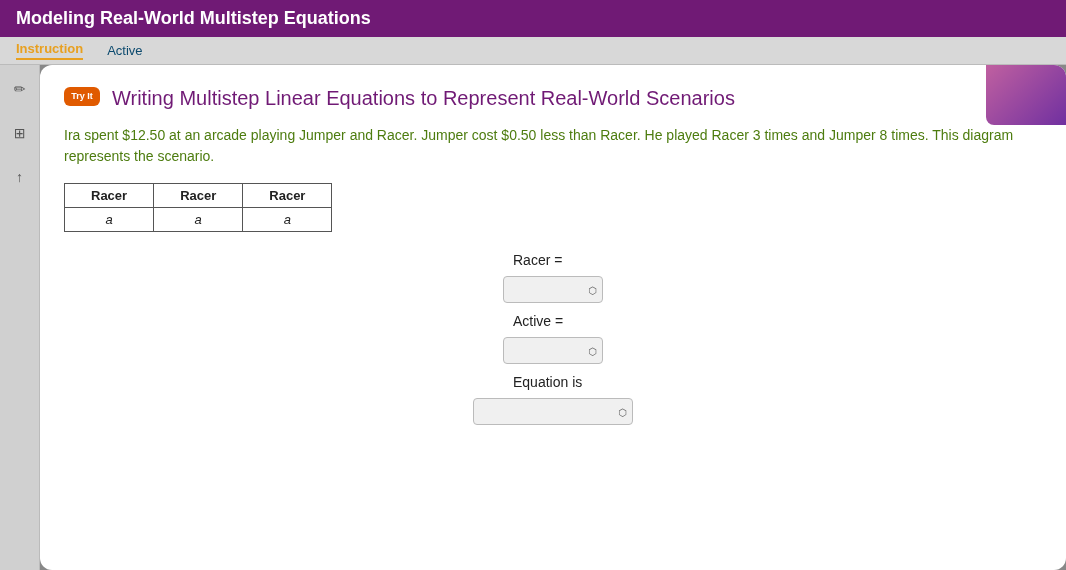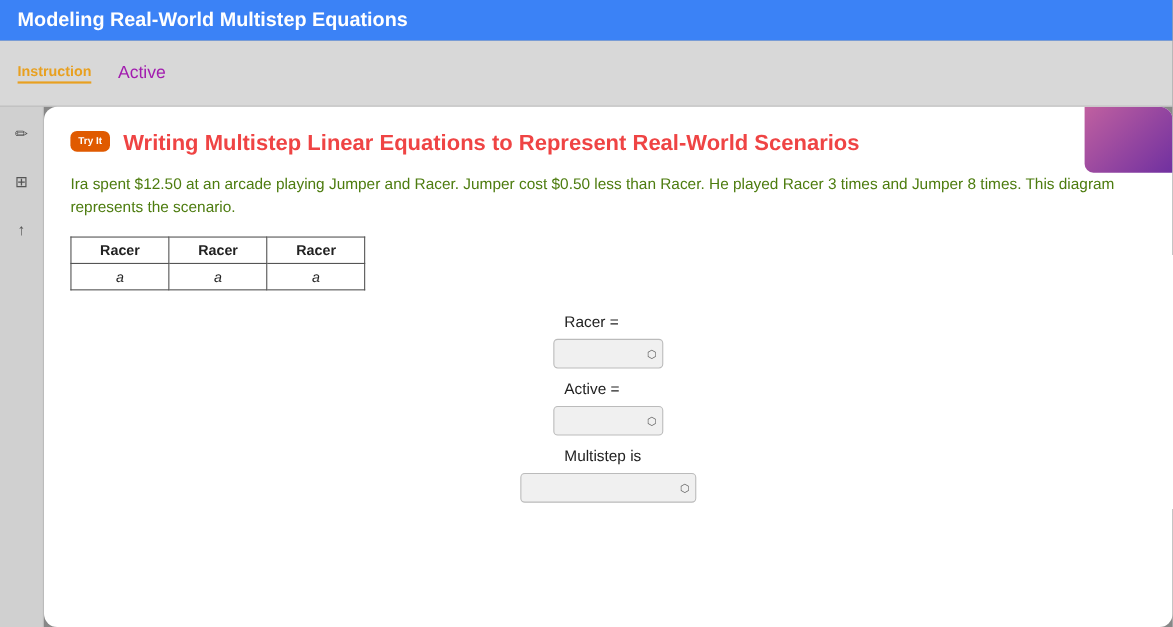--- a/index.html
+++ b/index.html
@@ -18,43 +18,43 @@
       width: 1066px;
       height: 570px;
       background: #888;
       position: relative;
       display: flex;
       flex-direction: column;
     }
 
     
     .top-bar {
-      background: #3b82f6;
+      background: #701a75;
       color: white;
       padding: 8px 16px;
       display: flex;
       align-items: center;
       gap: 20px;
     }
     .top-bar-title {
       font-size: 18px;
       font-weight: bold;
       color: white;
     }
     .tab-instruction {
       font-size: 13px;
       color: #e8a020;
       font-weight: bold;
       border-bottom: 2px solid #e8a020;
       padding-bottom: 2px;
       cursor: pointer;
     }
     .tab-active {
-      font-size: 16px;
-      color: #a21caf;
+      font-size: 13px;
+      color: #0c4a6e;
       margin-left: 12px;
     }
 
     
     .main-area {
       display: flex;
       flex: 1;
     }
     .left-sidebar {
       width: 40px;
@@ -102,22 +102,22 @@
       border-radius: 6px;
       padding: 4px 5px;
       min-width: 36px;
       text-align: center;
       line-height: 1.2;
       flex-shrink: 0;
       margin-top: 2px;
     }
     .section-title {
       font-size: 20px;
-      font-weight: bold;
-      color: #ef4444;
+      font-weight: normal;
+      color: #701a75;
       line-height: 1.3;
     }
 
     
     .description {
       font-size: 14px;
       color: #4d7c0f;
       line-height: 1.5;
       margin-bottom: 16px;
     }
@@ -204,21 +204,21 @@
   </style>
 </head>
 <body>
 
 <div class="outer-container">
 
   <div class="top-bar">
     <span class="top-bar-title">Modeling Real-World Multistep Equations</span>
   </div>
 
-  <div style="background:#d8d8d8; padding: 20px 16px; display:flex; gap:12px; align-items:center; border-bottom: 1px solid #bbb;">
+  <div style="background:#d8d8d8; padding: 4px 16px; display:flex; gap:12px; align-items:center; border-bottom: 1px solid #bbb;">
     <span class="tab-instruction">Instruction</span>
     <span class="tab-active">Active</span>
   </div>
 
   <div class="main-area">
 
     <div class="left-sidebar">
       <div class="sidebar-icon">✏</div>
       <div class="sidebar-icon">⊞</div>
       <div class="sidebar-icon">↑</div>
@@ -270,21 +270,21 @@
         <div class="form-row">
           <label>Active =</label>
           <div class="select-wrapper">
             <select>
               <option value=""></option>
             </select>
           </div>
         </div>
 
         <div class="form-row">
-          <label>Multistep is</label>
+          <label>Equation is</label>
           <div class="select-wrapper">
             <select style="min-width:160px;">
               <option value=""></option>
             </select>
           </div>
         </div>
       </div>
 
     </div>
   </div>

